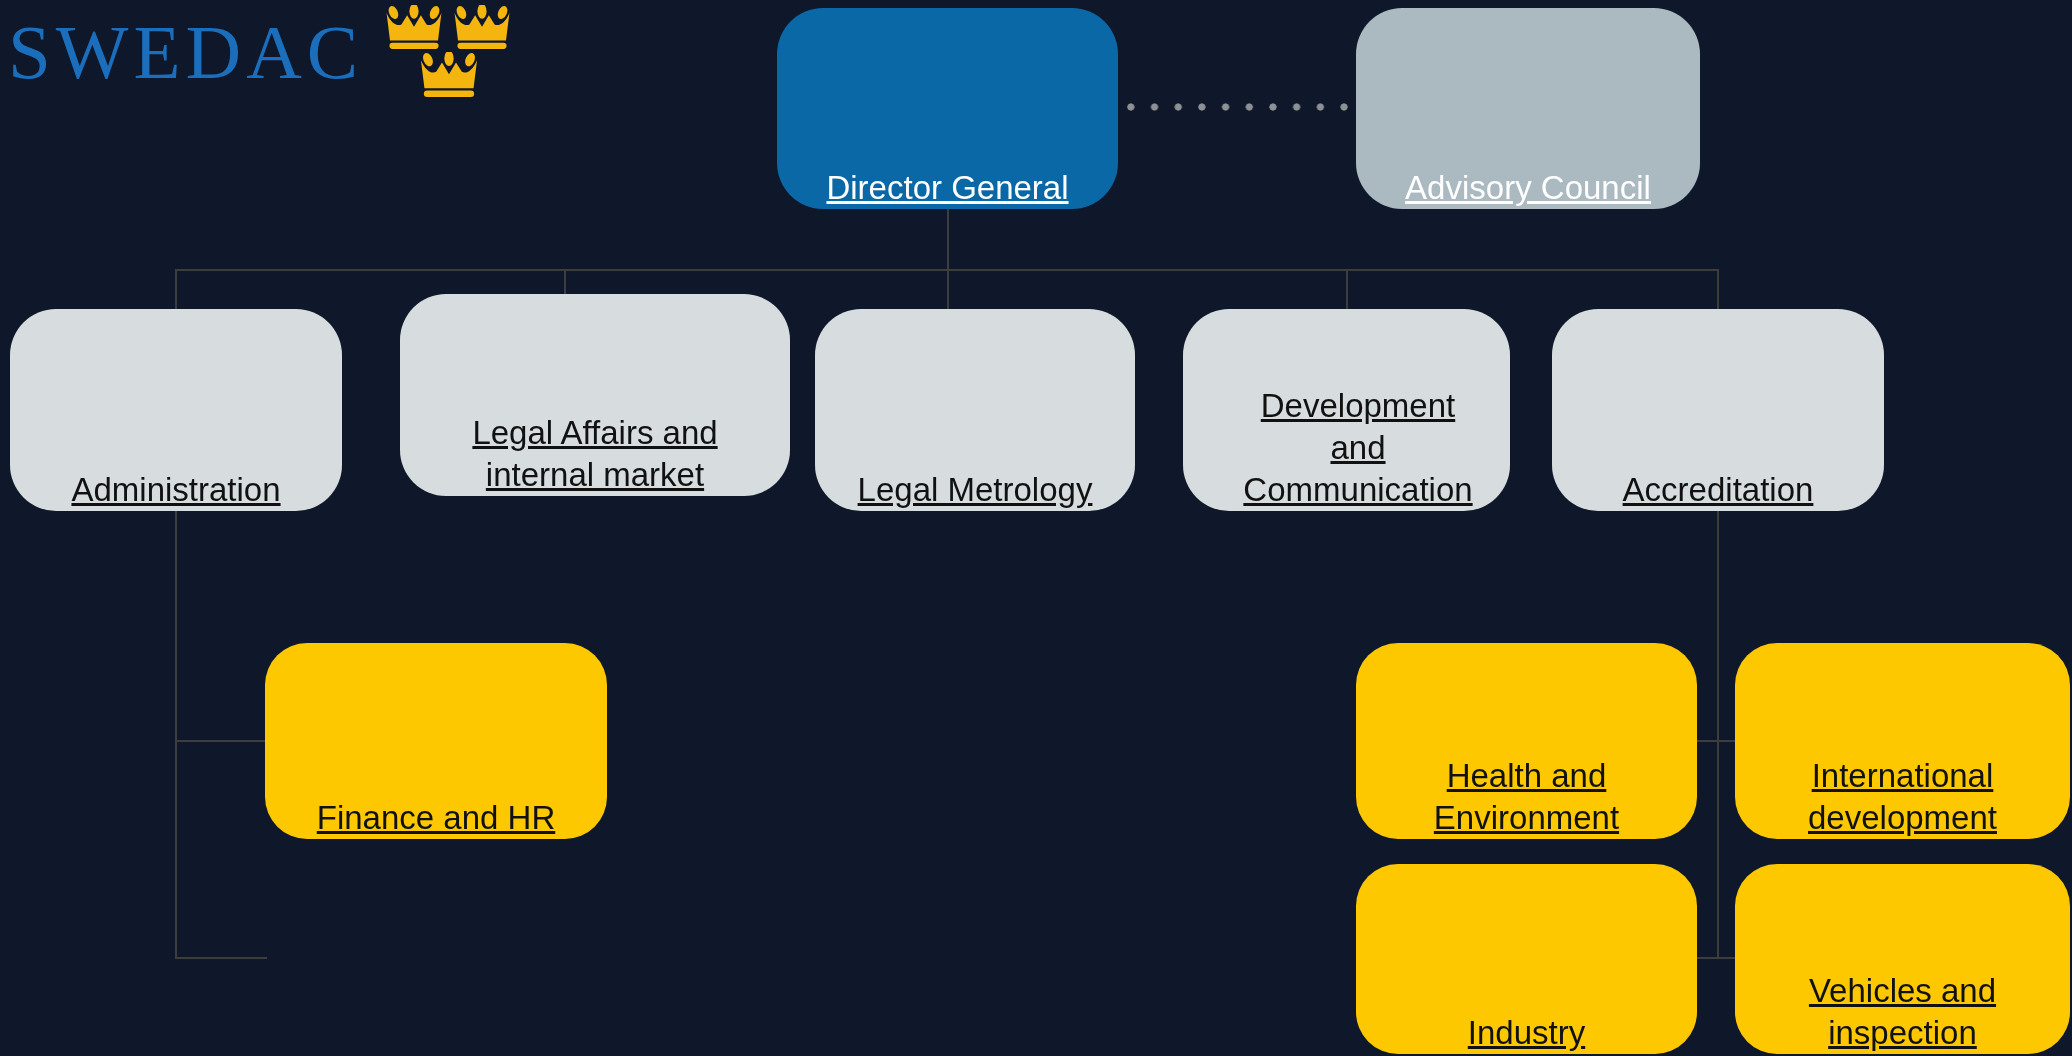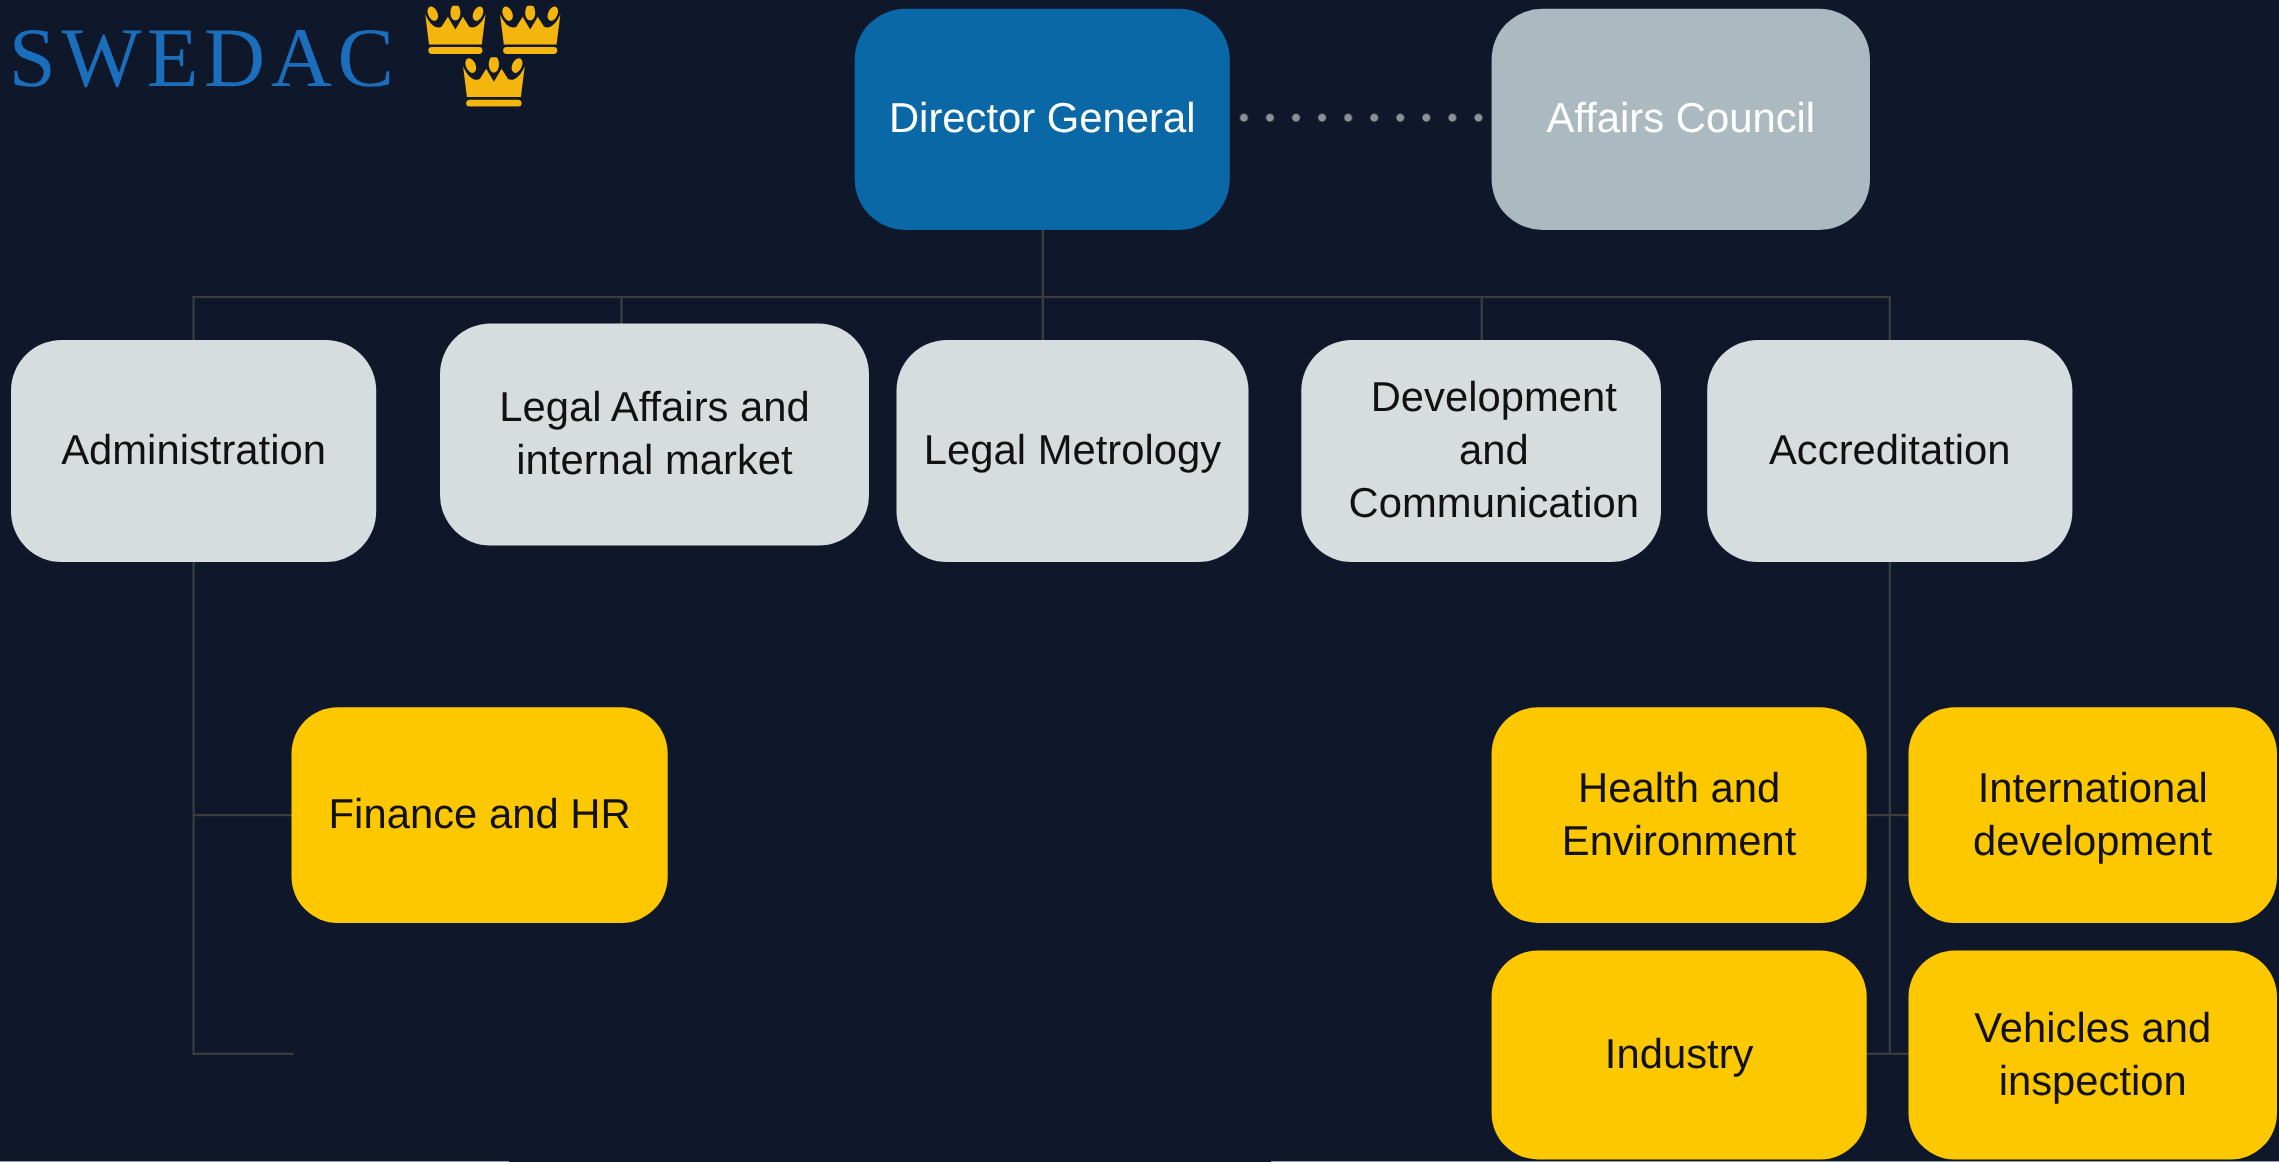--- a/index.html
+++ b/index.html
@@ -29,28 +29,29 @@
     left: 383px;
     top: 5px;
     width: 135px;
     height: 92px;
   }
 
   
   .node {
     position: absolute;
     display: flex;
-    align-items: center;
+    align-items: flex-end;
     justify-content: center;
     text-align: center;
     box-sizing: border-box;
     padding: 0 24px;
-    font-size: 38px;
+    font-size: 33px;
     line-height: 1.27;
     color: #111111;
+    text-decoration: underline;
   }
   .node.exec  { background: #0A68A6; color: #ffffff; border-radius: 46px; }
   .node.council { background: #ABB9C1; color: #ffffff; border-radius: 46px; }
   .node.dept  { background: #D7DCDF; border-radius: 46px; }
   .node.unit  { background: #FDC800; border-radius: 42px; }
 
   .n-dg     { left: 777px;  top: 8px;   width: 341px; height: 201px; }
   .n-ac     { left: 1356px; top: 8px;   width: 344px; height: 201px; }
   .n-admin  { left: 10px;   top: 309px; width: 332px; height: 202px; }
   .n-legal  { left: 400px;  top: 294px; width: 390px; height: 202px; }
@@ -125,21 +126,21 @@
   <div class="line l-stub-finhr"></div>
   <div class="line l-stub-itserv"></div>
   <div class="line l-accred-branch"></div>
   <div class="line l-stub-health-intdev"></div>
   <div class="line l-stub-indus-vehins"></div>
 
   <div class="node exec n-dg">
     <span>Director General</span>
   </div>
   <div class="node council n-ac">
-    <span>Affairs Council</span>
+    <span>Advisory Council</span>
   </div>
 
   <div class="node dept n-admin">
     <span>Administration</span>
   </div>
   <div class="node dept n-legal">
     <span>Legal Affairs and internal market</span>
   </div>
   <div class="node dept n-metro">
     <span>Legal Metrology</span>

